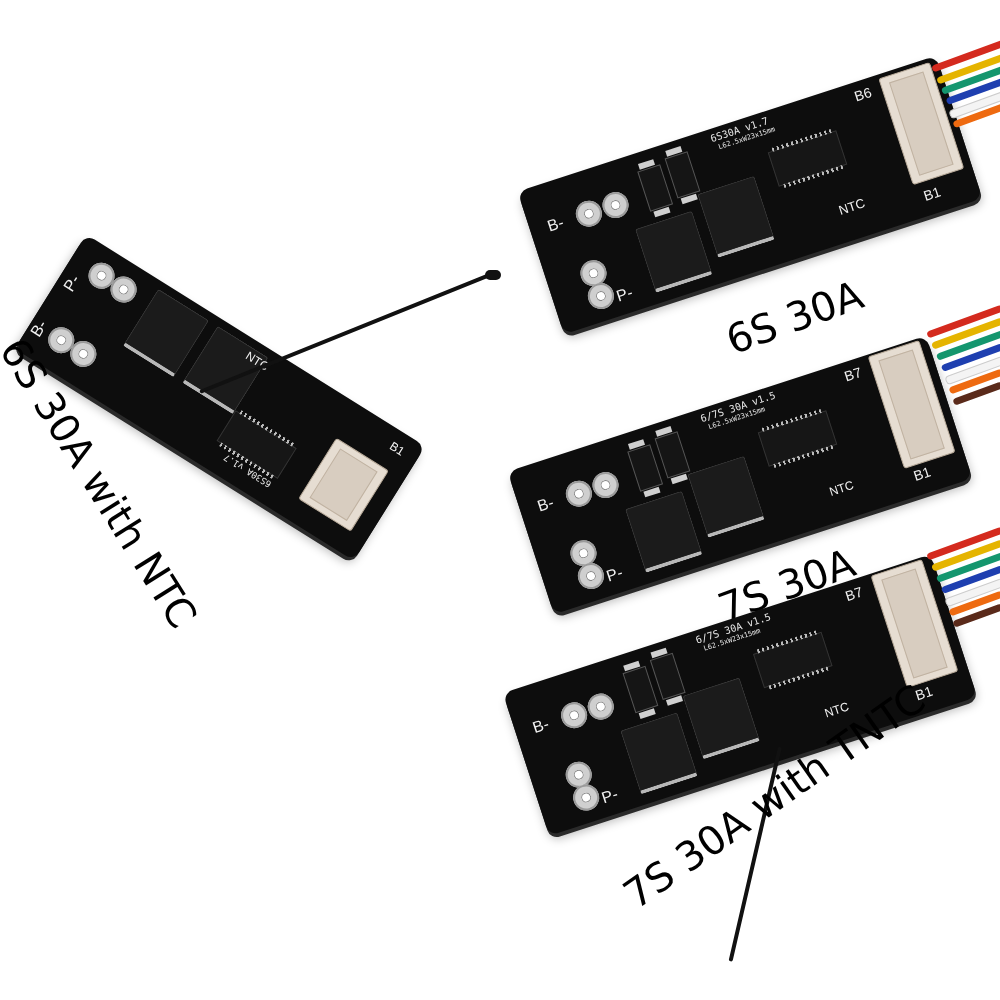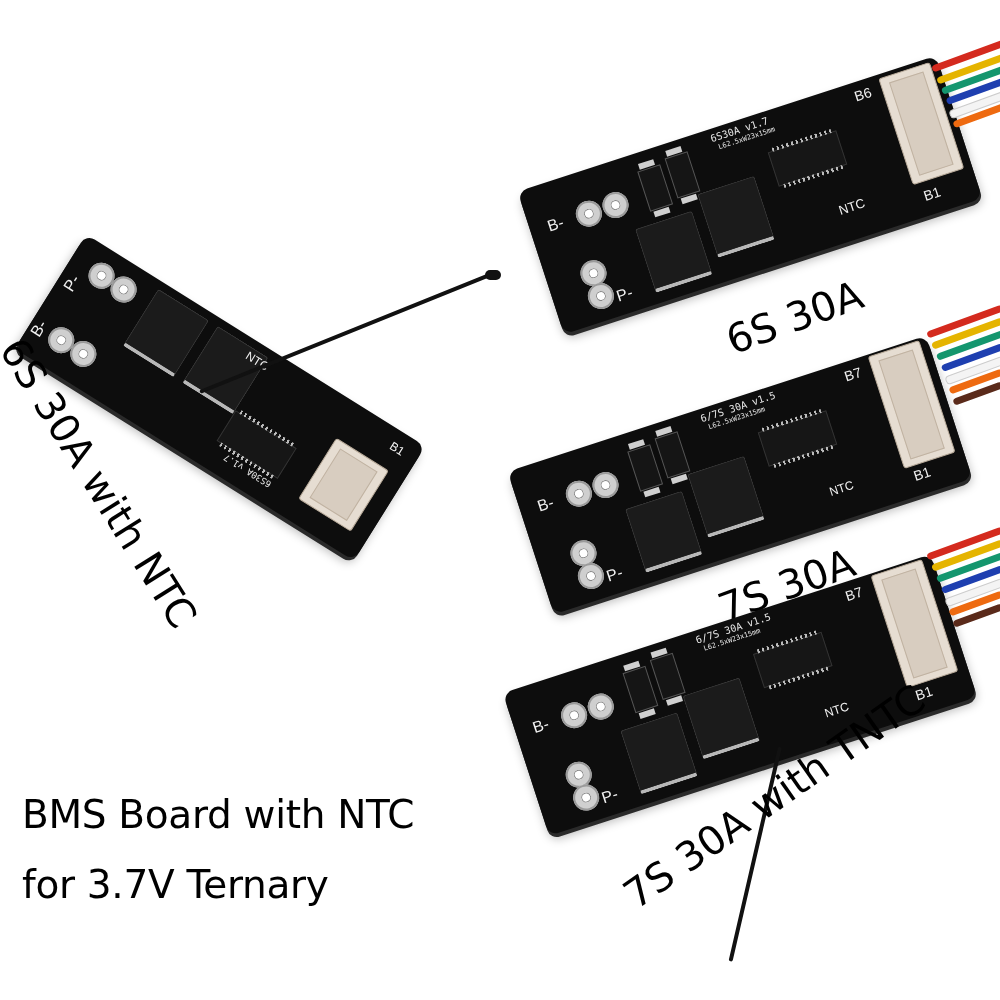--- a/index.html
+++ b/index.html
@@ -129,16 +129,14 @@
   <div class="wire" style="left:935px; top:564px; width:70px; background:#14966e; transform: rotate(-20deg);"></div>
   <div class="wire" style="left:940px; top:576px; width:65px; background:#1e3fb0; transform: rotate(-20deg);"></div>
   <div class="wire" style="left:944px; top:588px; width:60px; background:#f4f4f4; border:1px solid #ccc; transform: rotate(-20deg);"></div>
   <div class="wire" style="left:948px; top:600px; width:56px; background:#ee6a10; transform: rotate(-20deg);"></div>
   <div class="wire" style="left:952px; top:612px; width:52px; background:#5a2a1a; transform: rotate(-20deg);"></div>
 
   <div class="ntc-wire" style="left:780px; top:745px; width:220px; transform: rotate(103deg);"></div>
 
   <div class="caption" style="left:615px; top:880px; font-size:40px; transform: rotate(-35deg);">7S 30A with TNTC</div>
 
-  <div class="main-title" style="top:792px;">BMS Board with NTC</div>
-  <div class="main-title" style="top:862px;">for 3.7V Ternary</div>
 
 </div>
 
 </body></html>

